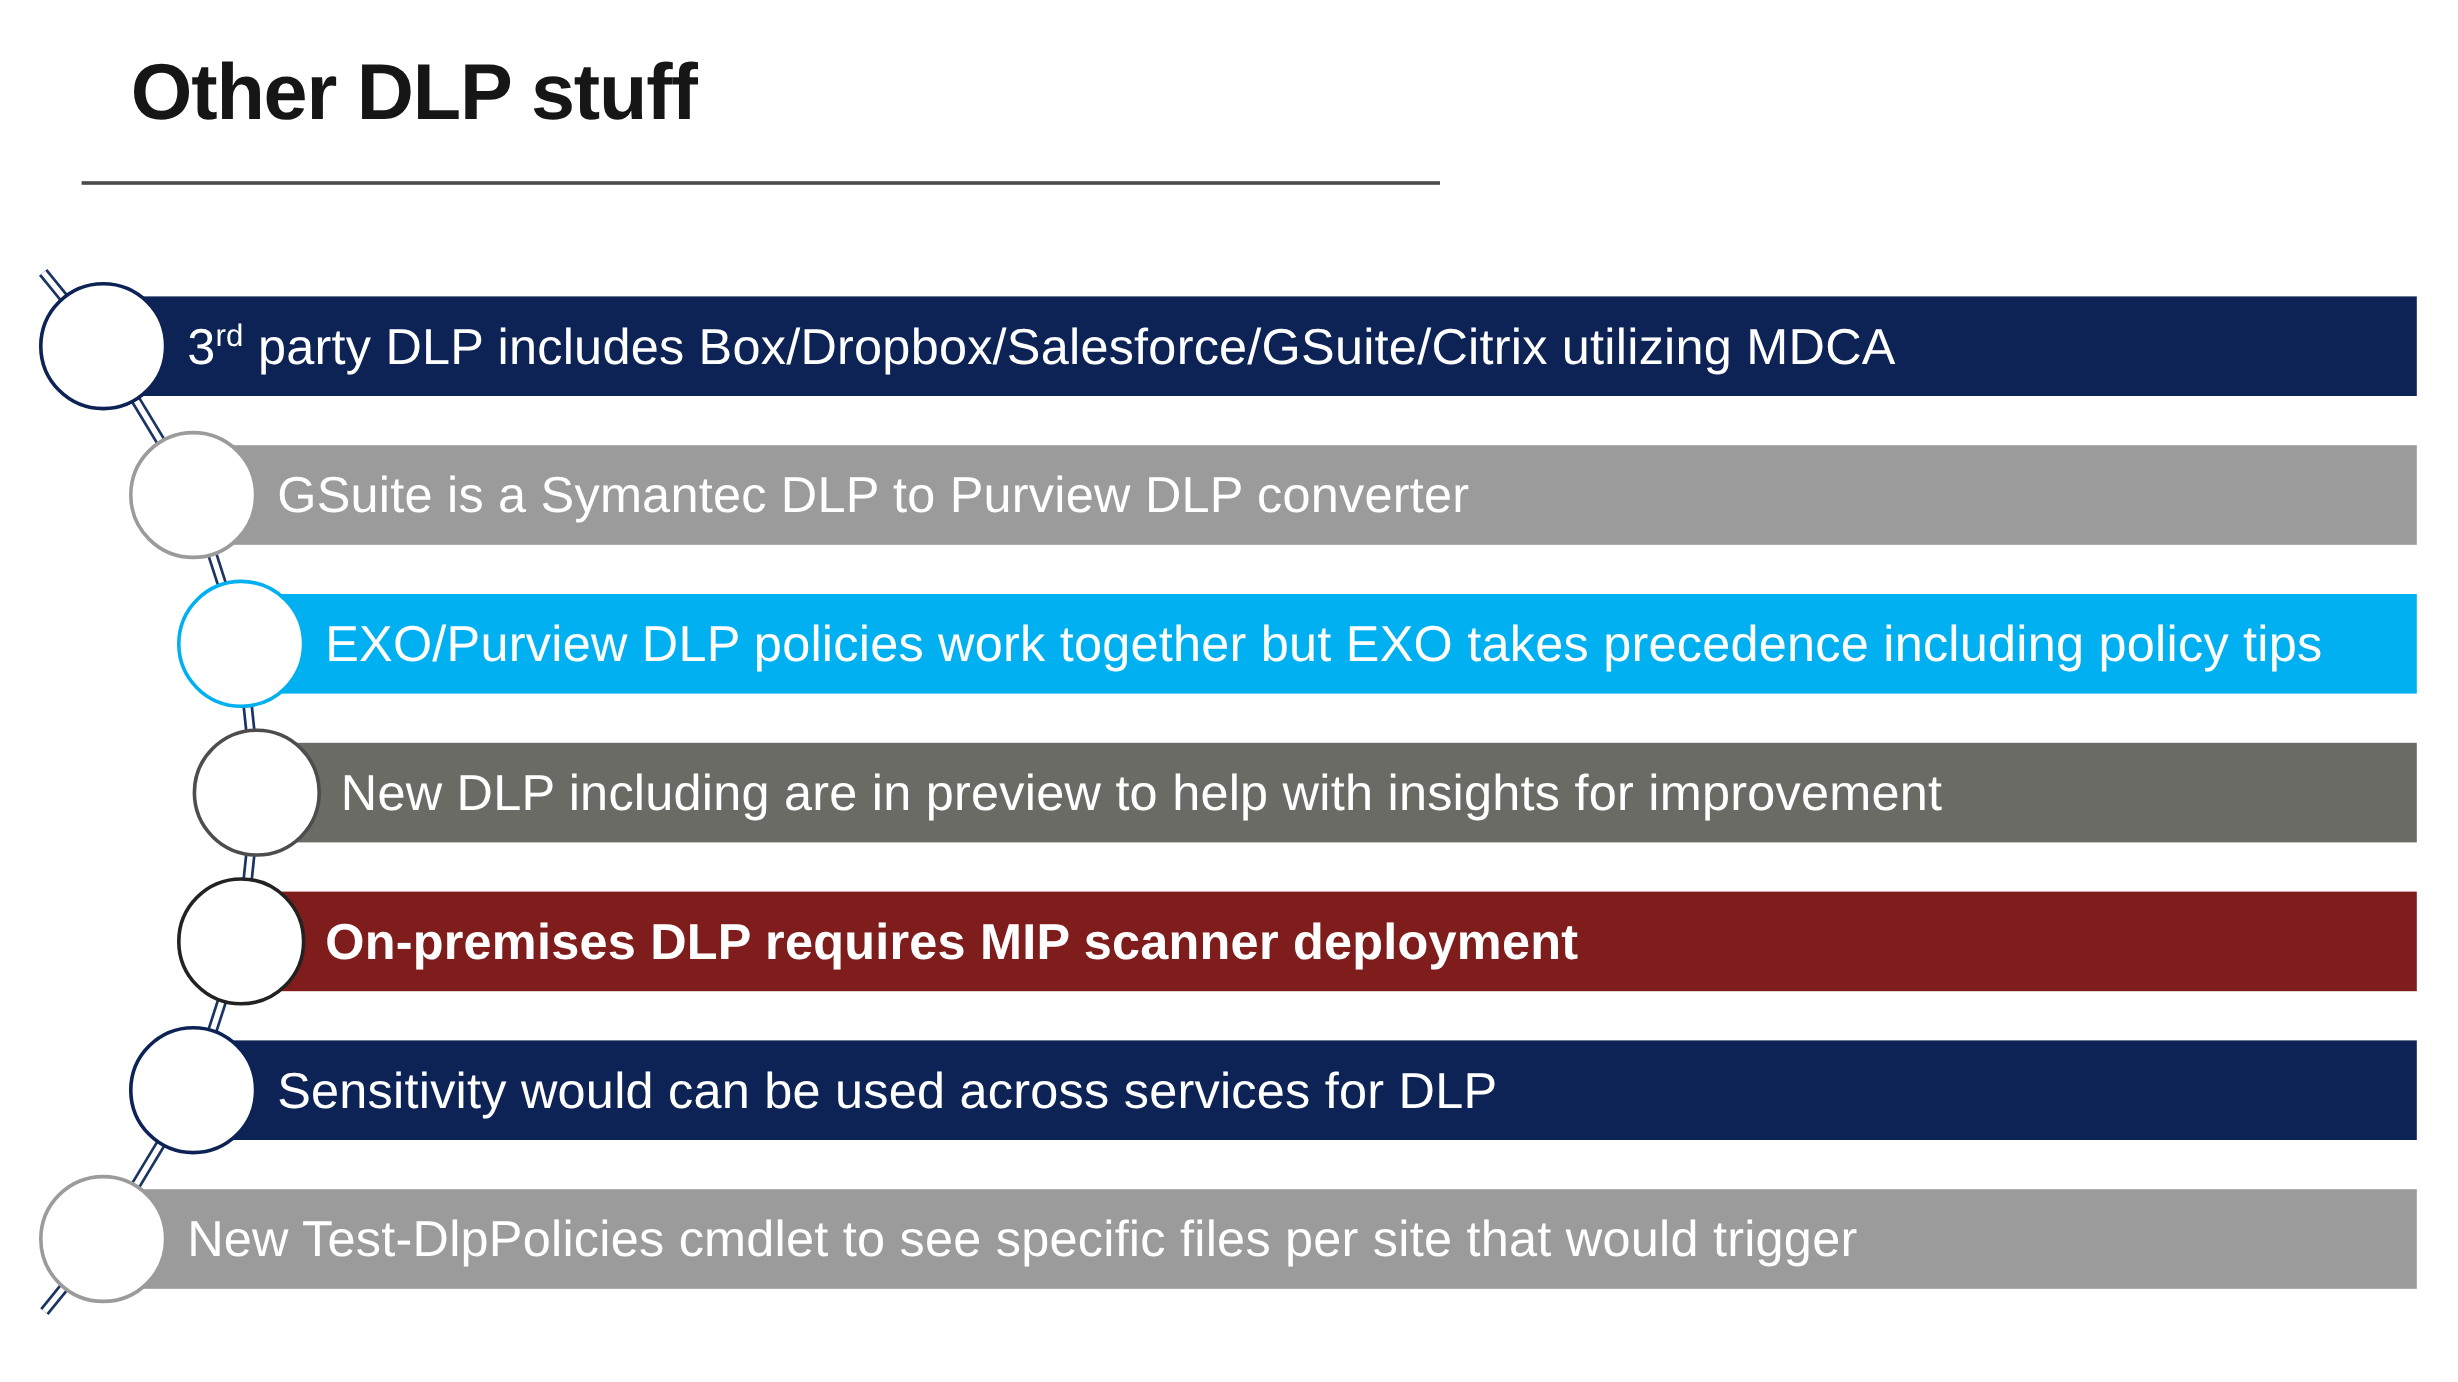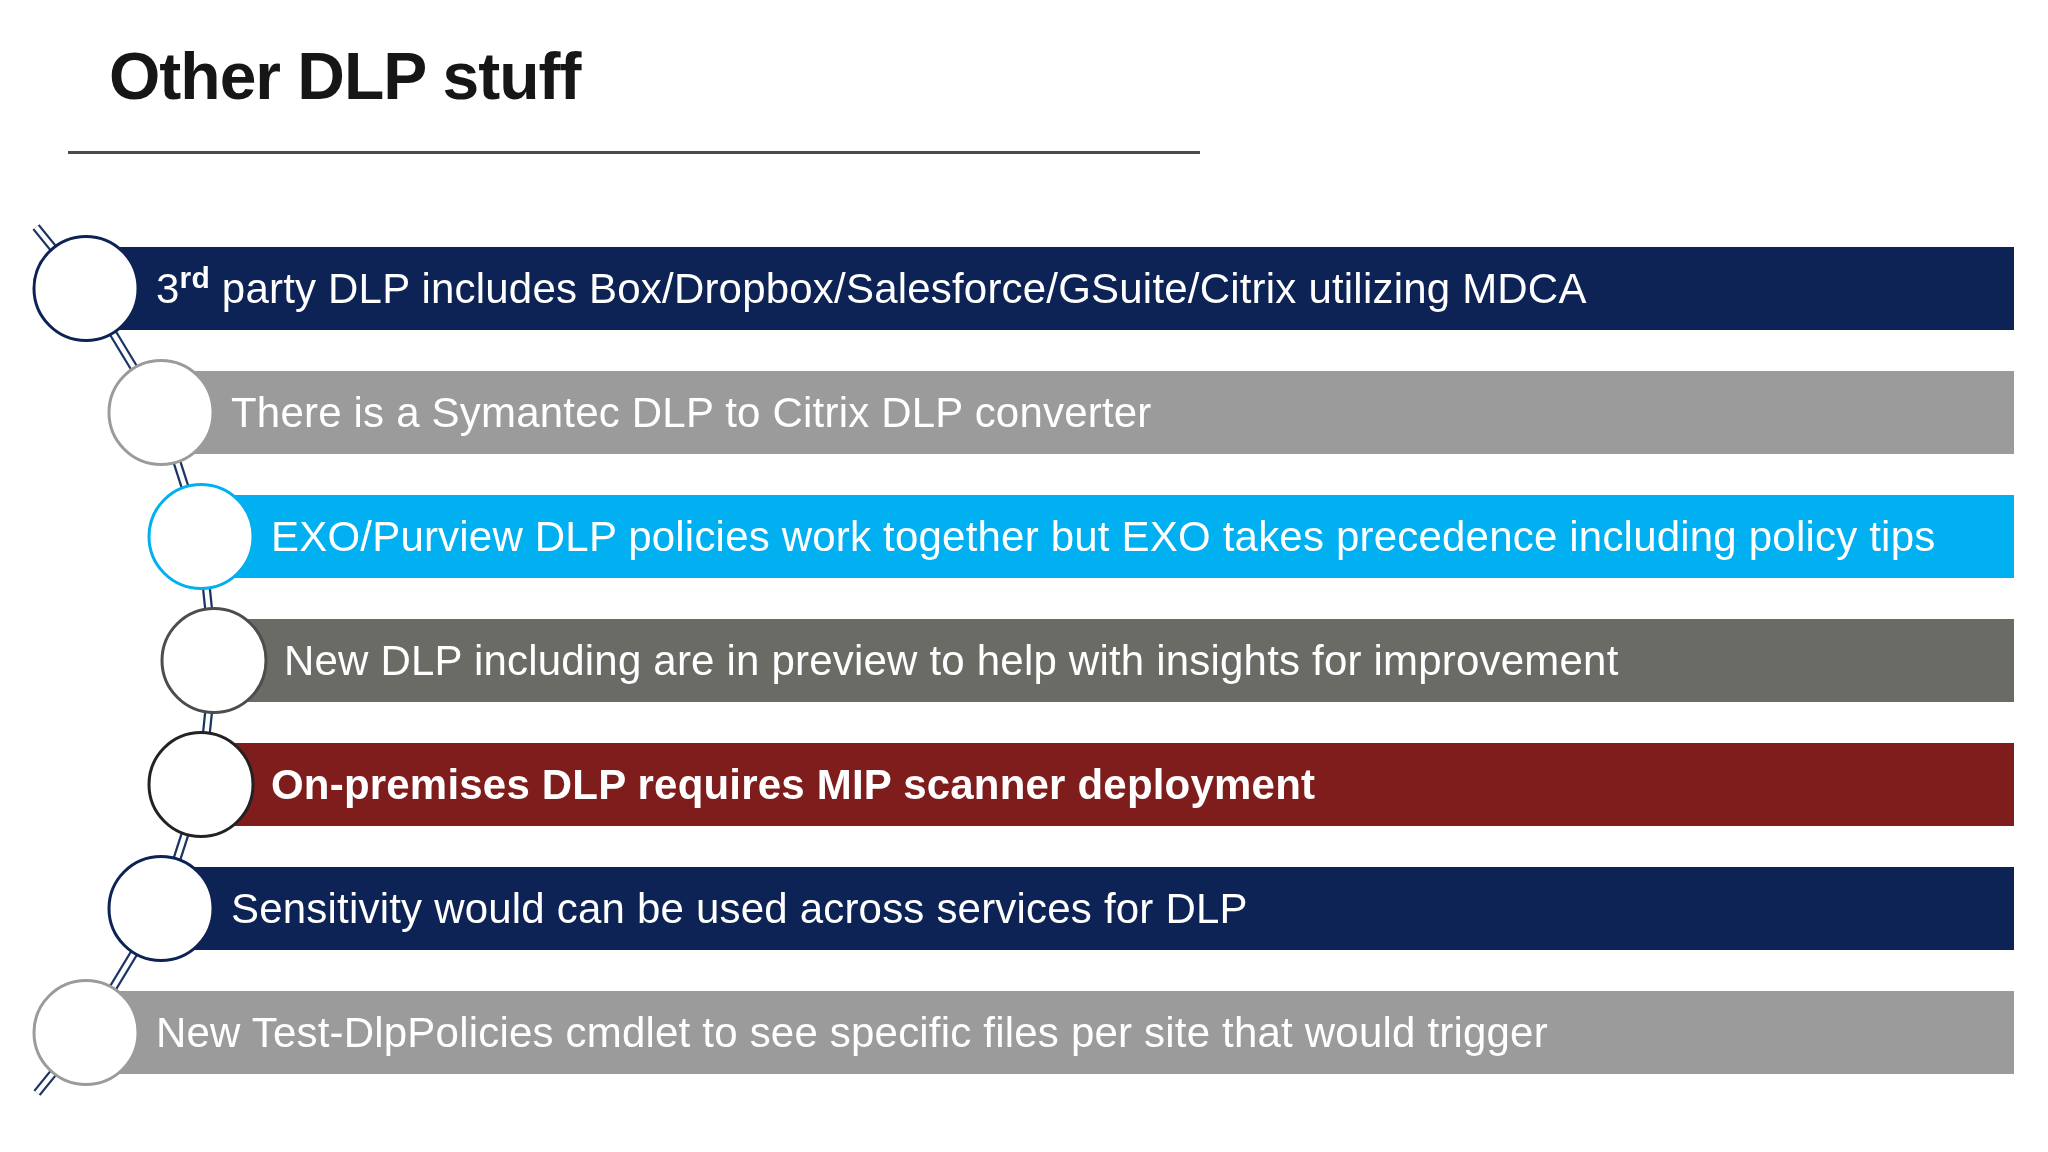--- a/index.html
+++ b/index.html
@@ -38,24 +38,23 @@
     align-items:center;
   }
   .bar-text{
     padding-left:70px;
     font-size:42px;
     color:#ffffff;
     white-space:nowrap;
     letter-spacing:0.2px;
   }
   .bar-text sup{
-    font-size:30px;
+    font-size:26px;
     vertical-align:super;
     line-height:0;
-    font-weight:bold;
   }
 </style>
 </head>
 <body>
 
 <div class="slide">
 
   <div class="title">Other DLP stuff</div>
   <div class="title-underline"></div>
 
@@ -85,21 +84,21 @@
       <circle cx="86" cy="1032.5" r="52" fill="#FFFFFF" stroke="#9B9B9B" stroke-width="3"></circle>
     </svg>
 
   <div>
 
     <div class="bar" style="top: 247px; left: 86px; background: rgb(13, 35, 85);">
       <span class="bar-text"><span>3</span><sup>rd</sup><span> party DLP includes Box/Dropbox/Salesforce/GSuite/Citrix utilizing MDCA</span></span>
     </div>
 
     <div class="bar" style="top: 371px; left: 161px; background: rgb(155, 155, 155);">
-      <span class="bar-text">There is a Symantec DLP to Citrix DLP converter</span>
+      <span class="bar-text">GSuite is a Symantec DLP to Purview DLP converter</span>
     </div>
 
     <div class="bar" style="top: 495px; left: 201px; background: rgb(0, 176, 240);">
       <span class="bar-text">EXO/Purview DLP policies work together but EXO takes precedence including policy tips</span>
     </div>
 
     <div class="bar" style="top: 619px; left: 214px; background: rgb(107, 107, 102);">
       <span class="bar-text">New DLP including are in preview to help with insights for improvement</span>
     </div>
 

